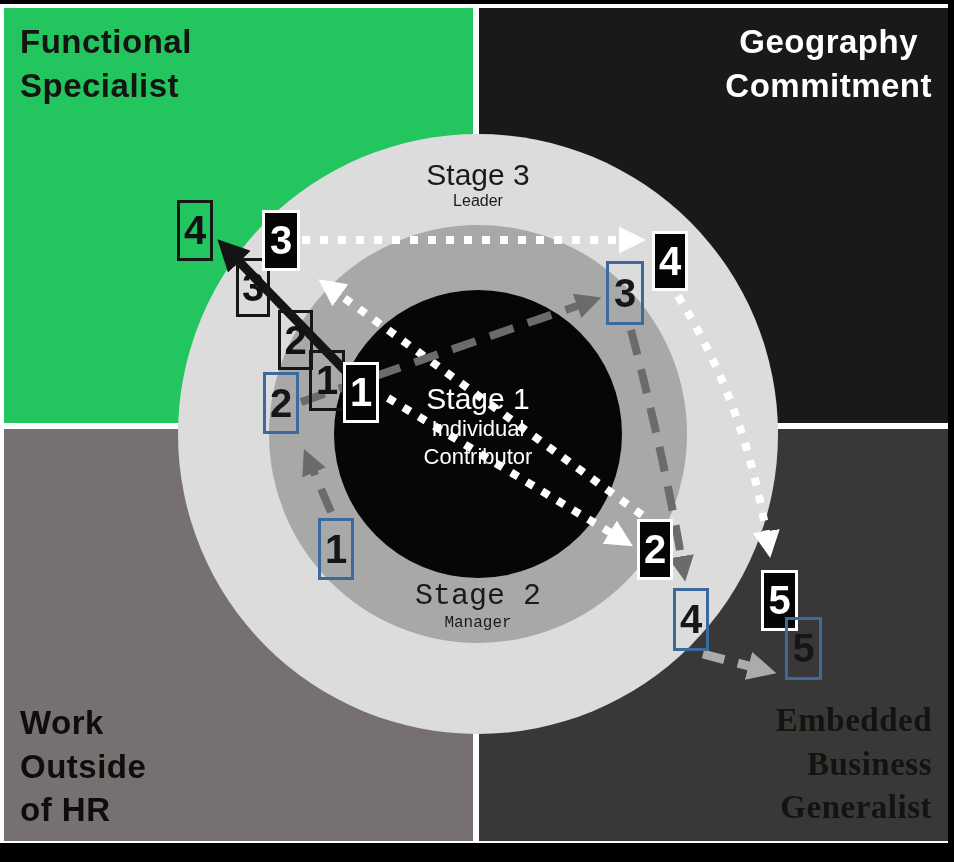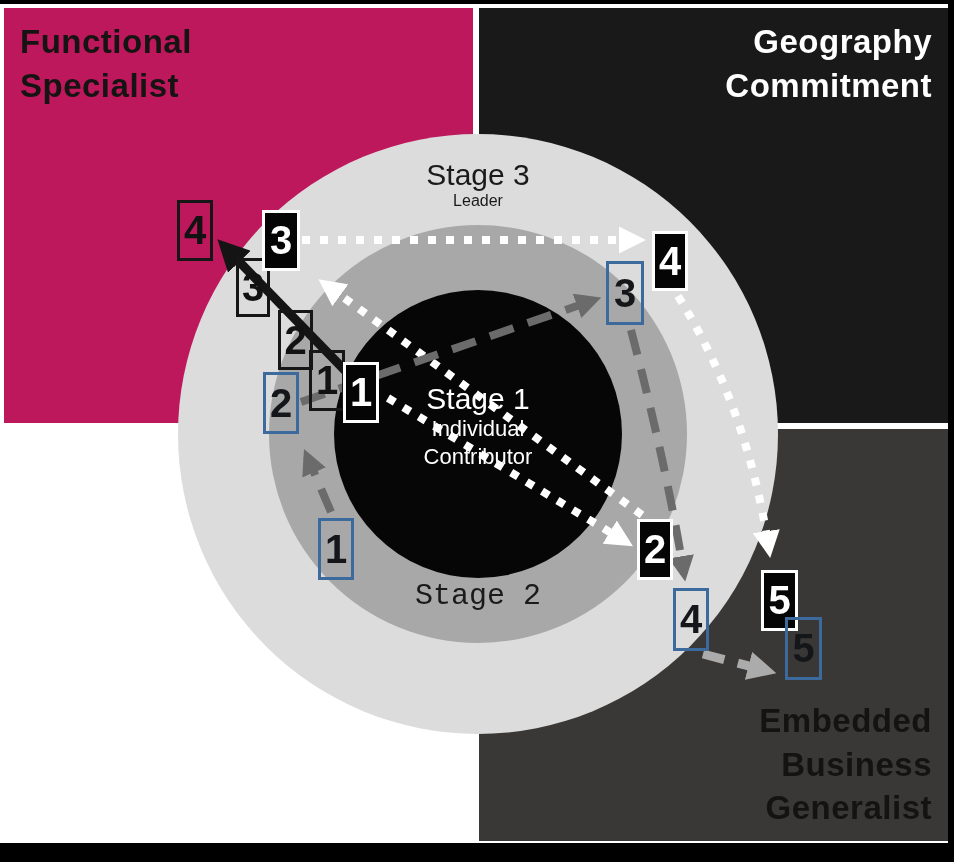--- a/index.html
+++ b/index.html
@@ -2,32 +2,32 @@
 <html><head>
 <meta charset="utf-8">
 <style>
   html,body { margin:0; padding:0; background:#000; }
   #canvas {
     position:relative; width:954px; height:862px; background:#000;
     overflow:hidden; font-family:"Liberation Sans", sans-serif;
   }
   .frame { position:absolute; left:0; top:4px; width:948px; height:839px; background:#ffffff; }
   .quad { position:absolute; }
-  .quad-tl { left:4px;   top:8px;   width:469px; height:415px; background:#be185d; }
+  .quad-tl { left:4px;   top:8px;   width:469px; height:415px; background:#22c55e; }
   .quad-tr { left:479px; top:8px;   width:469px; height:415px; background:#191919; }
   .quad-bl { left:4px;   top:429px; width:469px; height:412px; background:#767170; }
   .quad-br { left:479px; top:429px; width:469px; height:412px; background:#3a3836; }
   .quad-label {
     position:absolute; font-weight:700; font-size:33px; line-height:1.32;
     white-space:pre-line; letter-spacing:0.5px;
   }
   .lbl-tl { left:16px;  top:12px;  color:#161412; }
-  .lbl-tr { right:16px; top:12px;  color:#ffffff; text-align:right; }
+  .lbl-tr { right:16px; top:12px;  color:#ffffff; text-align:center; }
   .lbl-bl { left:16px;  top:272px; color:#0e0d0c; }
-  .lbl-br { right:16px; top:270px; color:#141312; text-align:right; }
+  .lbl-br { right:16px; top:270px; color:#141312; text-align:right;font-family:Liberation Serif, serif; }
 
   .ring { position:absolute; border-radius:50%; }
   .ring-stage3 { left:178px; top:134px; width:600px; height:600px; background:#dcdcdc; }
   .ring-stage2 { left:269px; top:225px; width:418px; height:418px; background:#a8a8a8; }
   .ring-stage1 { left:334px; top:290px; width:288px; height:288px; background:#060606; }
 
   .stage-label { position:absolute; width:300px; text-align:center; }
   .stage-title { font-size:30px; line-height:1.1; }
   .stage-sub   { font-size:16px; line-height:1.25; white-space:pre-line; }
   .stage3-label { left:328px; top:158px; color:#1a1a1a; }
@@ -53,36 +53,42 @@
   <div class="frame"></div>
 
   <div class="quad quad-tl">
     <div class="quad-label lbl-tl">Functional
 Specialist</div>
   </div>
   <div class="quad quad-tr">
     <div class="quad-label lbl-tr">Geography
 Commitment</div>
   </div>
+  <div class="quad quad-bl">
+    <div class="quad-label lbl-bl">Work
+Outside
+of HR</div>
+  </div>
   <div class="quad quad-br">
     <div class="quad-label lbl-br">Embedded
 Business
 Generalist</div>
   </div>
 
   <div class="ring ring-stage3"></div>
   <div class="ring ring-stage2"></div>
   <div class="ring ring-stage1"></div>
 
   <div class="stage-label stage3-label">
     <div class="stage-title">Stage 3</div>
     <div class="stage-sub">Leader</div>
   </div>
   <div class="stage-label stage2-label">
     <div class="stage-title">Stage 2</div>
+    <div class="stage-sub">Manager</div>
   </div>
   <div class="stage-label stage1-label">
     <div class="stage-title">Stage 1</div>
     <div class="stage-sub">Individual
 Contributor</div>
   </div>
 
   <svg class="arrows" width="954" height="862" viewBox="0 0 954 862">
     <defs>
       <marker id="ahWhite" viewBox="0 0 10 10" refX="7" refY="5" markerWidth="3.4" markerHeight="3.4" orient="auto" markerUnits="strokeWidth">

